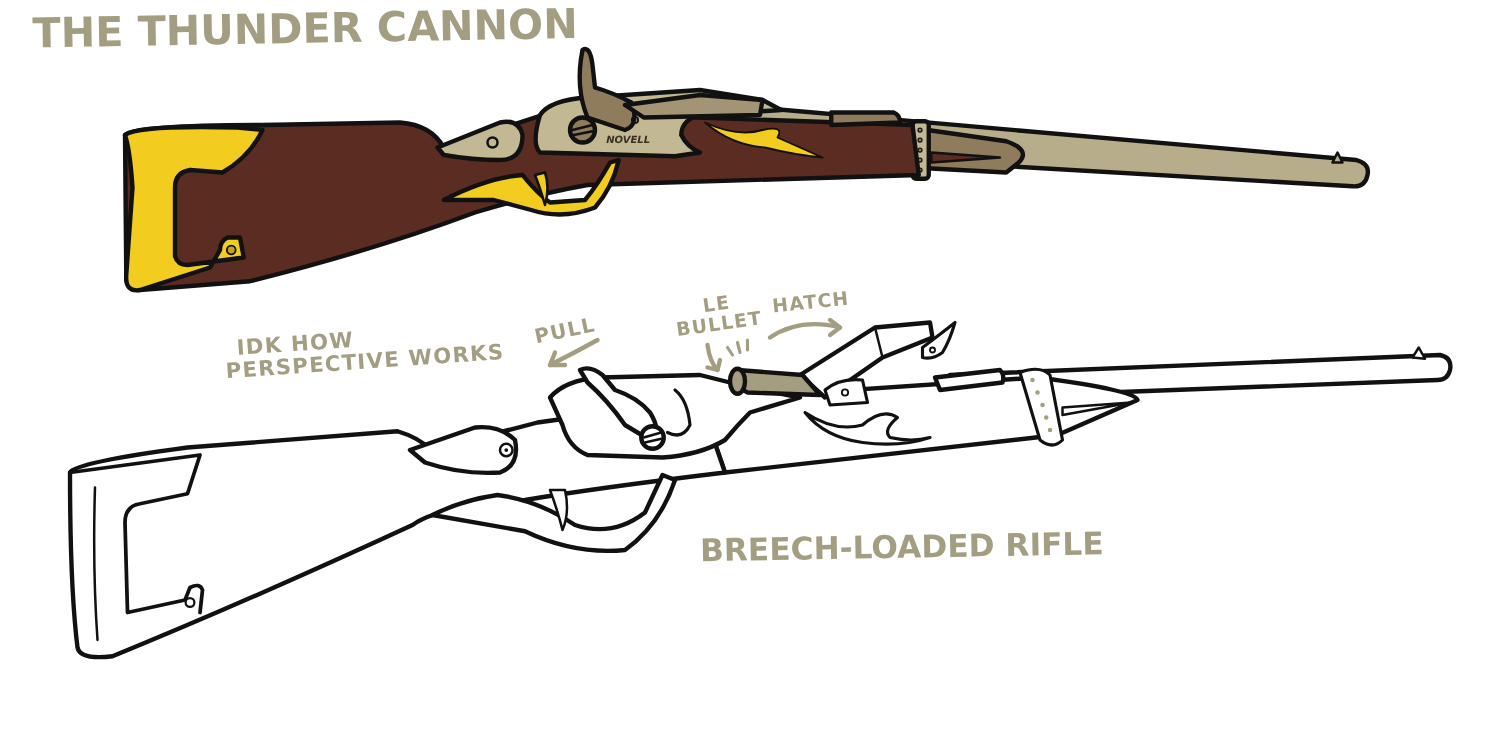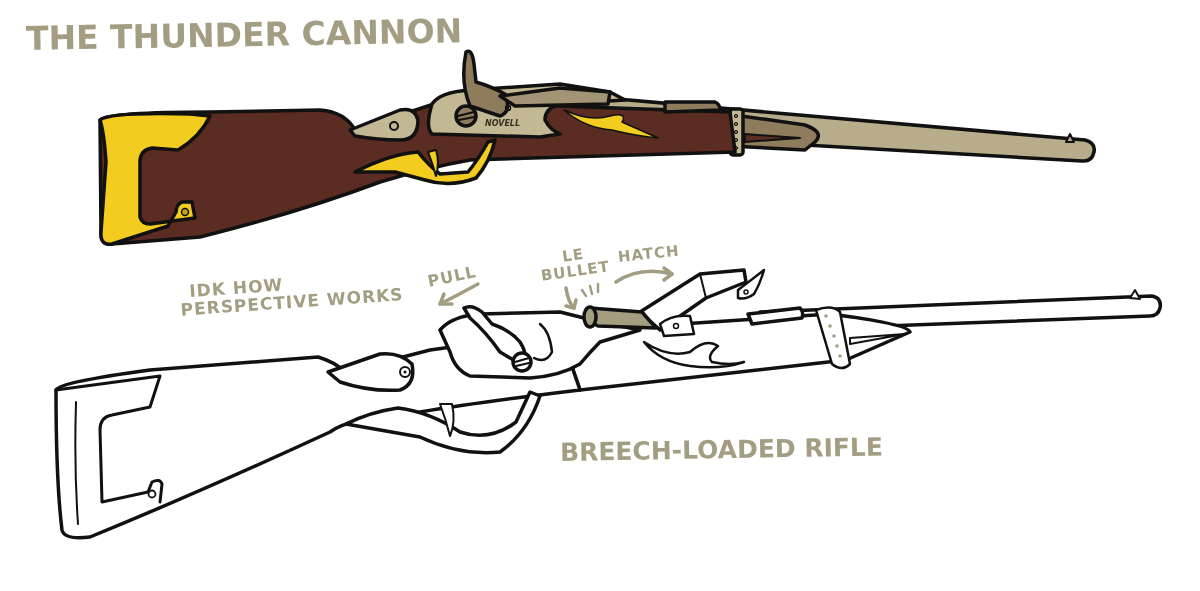--- a/index.html
+++ b/index.html
@@ -1,17 +1,17 @@
 <!DOCTYPE html>
 <html><head>
 <meta charset="utf-8">
 <style>
   html, body { margin: 0; padding: 0; background: #ffffff; }
   body { width: 1200px; height: 591px; overflow: hidden; position: relative; font-family: "DejaVu Sans", sans-serif; }
-  .canvas { position: absolute; left: 0; top: 12px; width: 1200px; height: 549px; border-radius: 21px; }
+  .canvas { position: absolute; left: 0; top: 0; width: 1200px; height: 549px; border-radius: 21px; }
   .label {
     position: absolute;
     font-family: "DejaVu Sans", sans-serif;
     font-weight: bold;
     color: #a39e82;
     letter-spacing: 1px;
     white-space: nowrap;
     line-height: 1;
     transform-origin: left center;
   }

